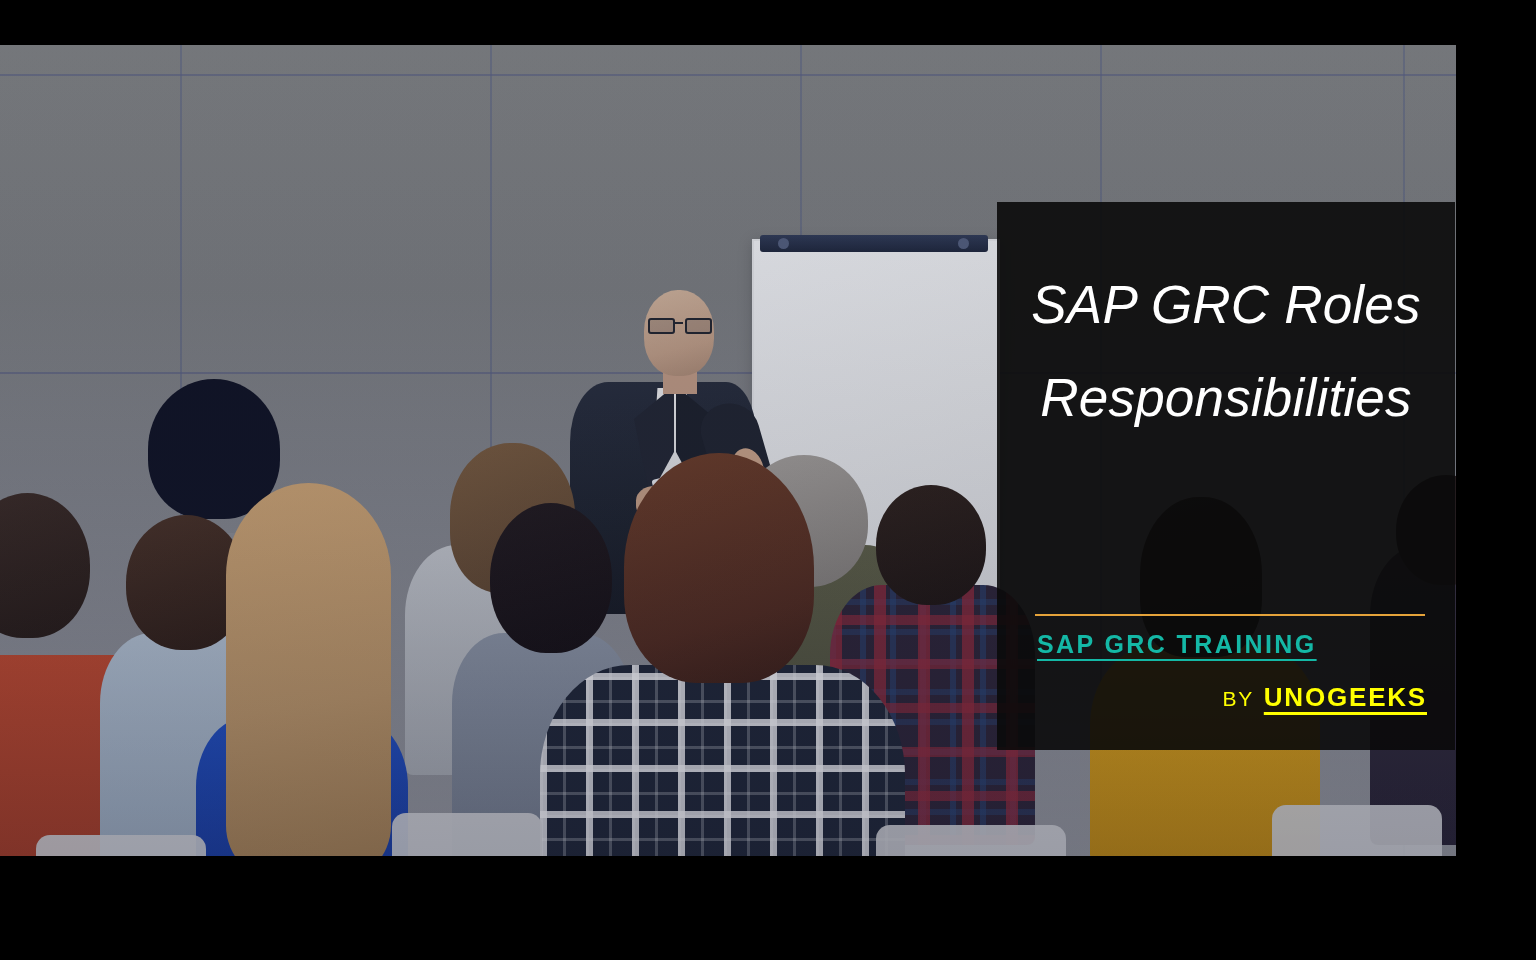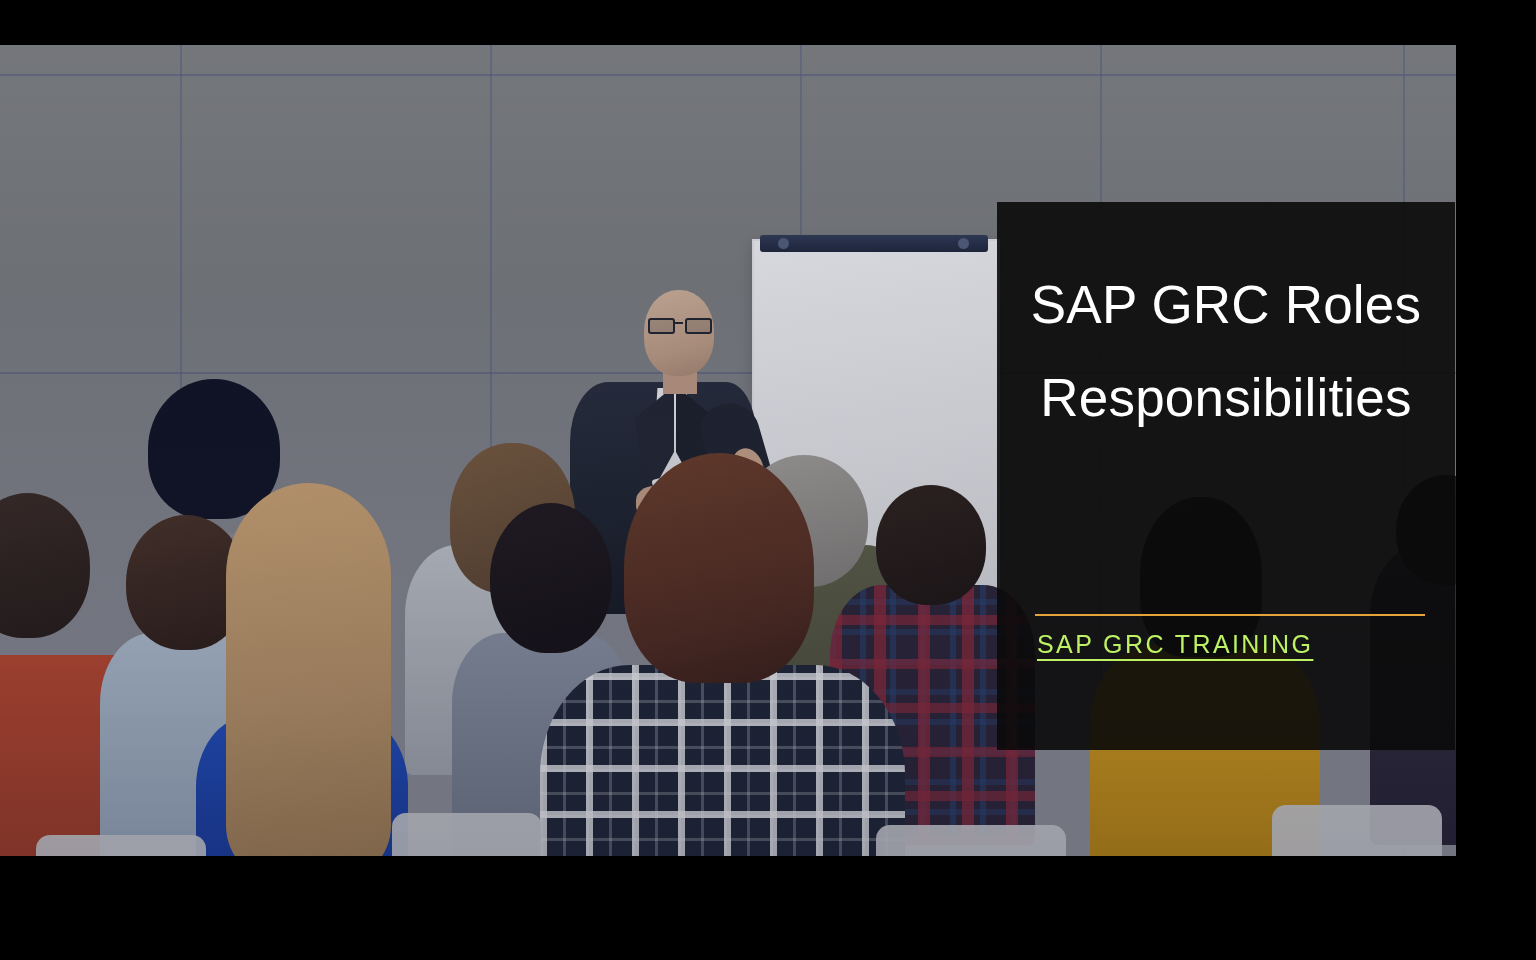--- a/index.html
+++ b/index.html
@@ -289,41 +289,42 @@
   }
   .title-line {
     color: #ffffff;
     font-family: "Liberation Sans", sans-serif;
     font-weight: 400;
     font-size: 53px;
     line-height: 93px;
     text-align: center;
     letter-spacing: .2px;
     white-space: nowrap;
+    font-style: italic;
   }
   #title-divider {
     position: absolute;
     left: 38px;
     top: 412px;
     width: 390px;
     height: 2px;
     background: #e5a33a;
   }
   #subtitle {
     position: absolute;
     left: 40px;
     top: 428px;
     width: 390px;
     text-align: left;
   }
   #subtitle-training {
     display: inline-block;
-    color: #bef264;
+    color: #14b8a6;
     font-size: 25px;
-    font-weight: normal;
+    font-weight: bold;
     letter-spacing: 2.4px;
     text-decoration: underline;
     text-underline-offset: 6px;
     text-decoration-thickness: 2px;
   }
   #subtitle-by-row {
     position: absolute;
     left: 40px;
     top: 480px;
     width: 390px;
@@ -484,16 +485,19 @@
   <div id="title-panel">
     <div class="title-line">SAP GRC Roles</div>
     <div class="title-line">Responsibilities</div>
 
     <div id="title-divider"></div>
 
     <div id="subtitle">
       <span id="subtitle-training">SAP GRC TRAINING</span>
     </div>
 
+    <div id="subtitle-by-row">
+      <span id="subtitle-by">BY</span><span id="subtitle-brand">UNOGEEKS</span>
+    </div>
   </div>
 
 
 </div>
 
 </body></html>

